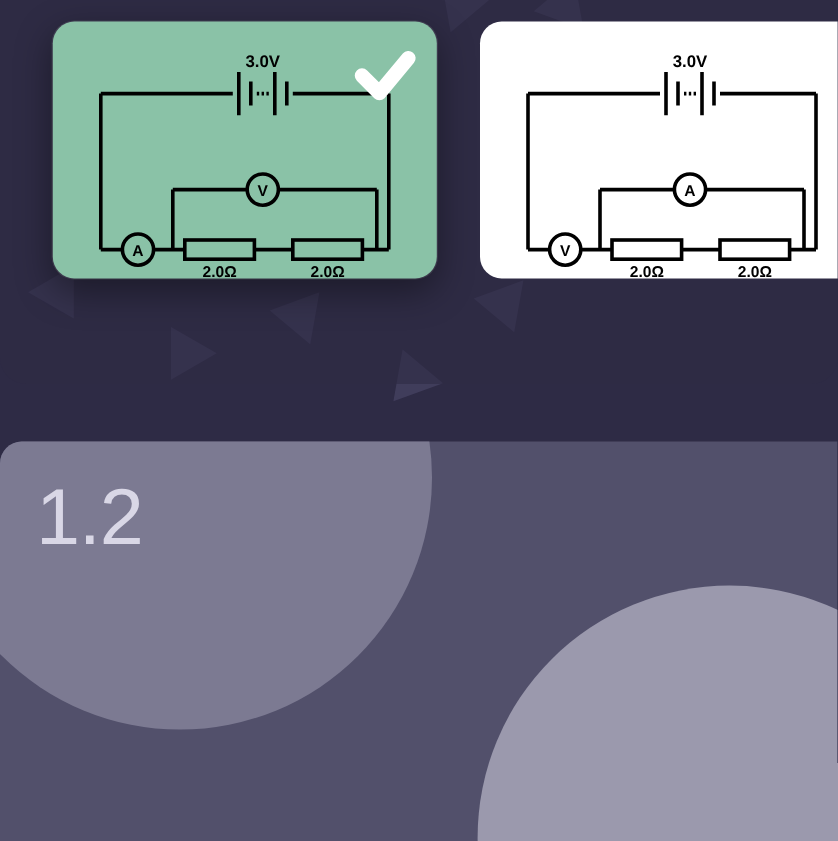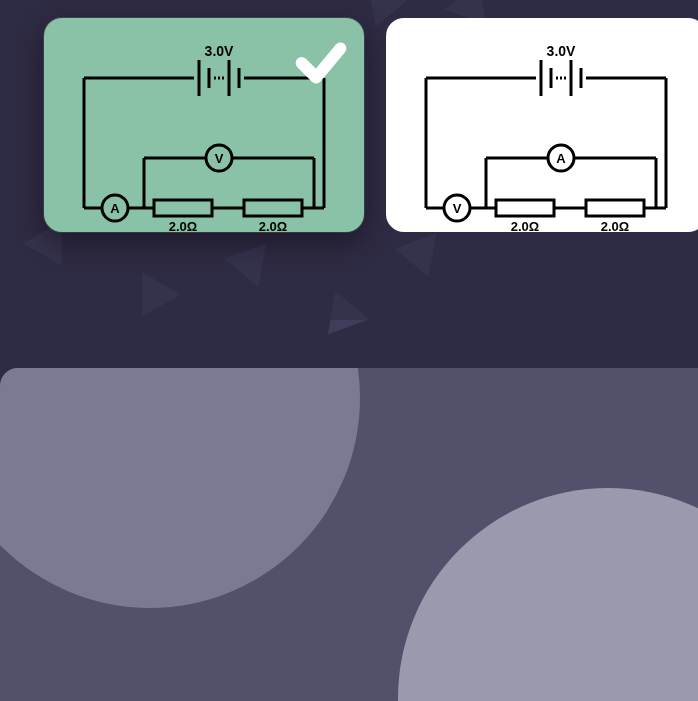--- a/index.html
+++ b/index.html
@@ -35,21 +35,21 @@
     left: 0; top: 0;
     width: 698px;
     height: 320px;
     background: rgba(46,43,69,0.6);
     border-radius: 0 0 22px 22px;
     z-index: 2;
   }
 
   .options-row {
     display: flex;
-    gap: 22px;
+    gap: 36px;
     padding: 18px 0 0 44px;
     text-decoration: underline;
   }
 
   .option-card {
     width: 320px;
     height: 214px;
     border-radius: 18px;
     position: relative;
     box-sizing: border-box;
@@ -223,13 +223,14 @@
         <text x="229" y="213" text-anchor="middle" font-size="13" font-weight="700" fill="#000">2.0Ω</text>
       </svg>
     </div>
 
   </div>
 </div>
 
 <div class="question-panel">
   <div class="blob1"></div>
   <div class="blob2"></div>
+  <div class="q-number">1.2</div>
 </div>
 
 </body></html>

